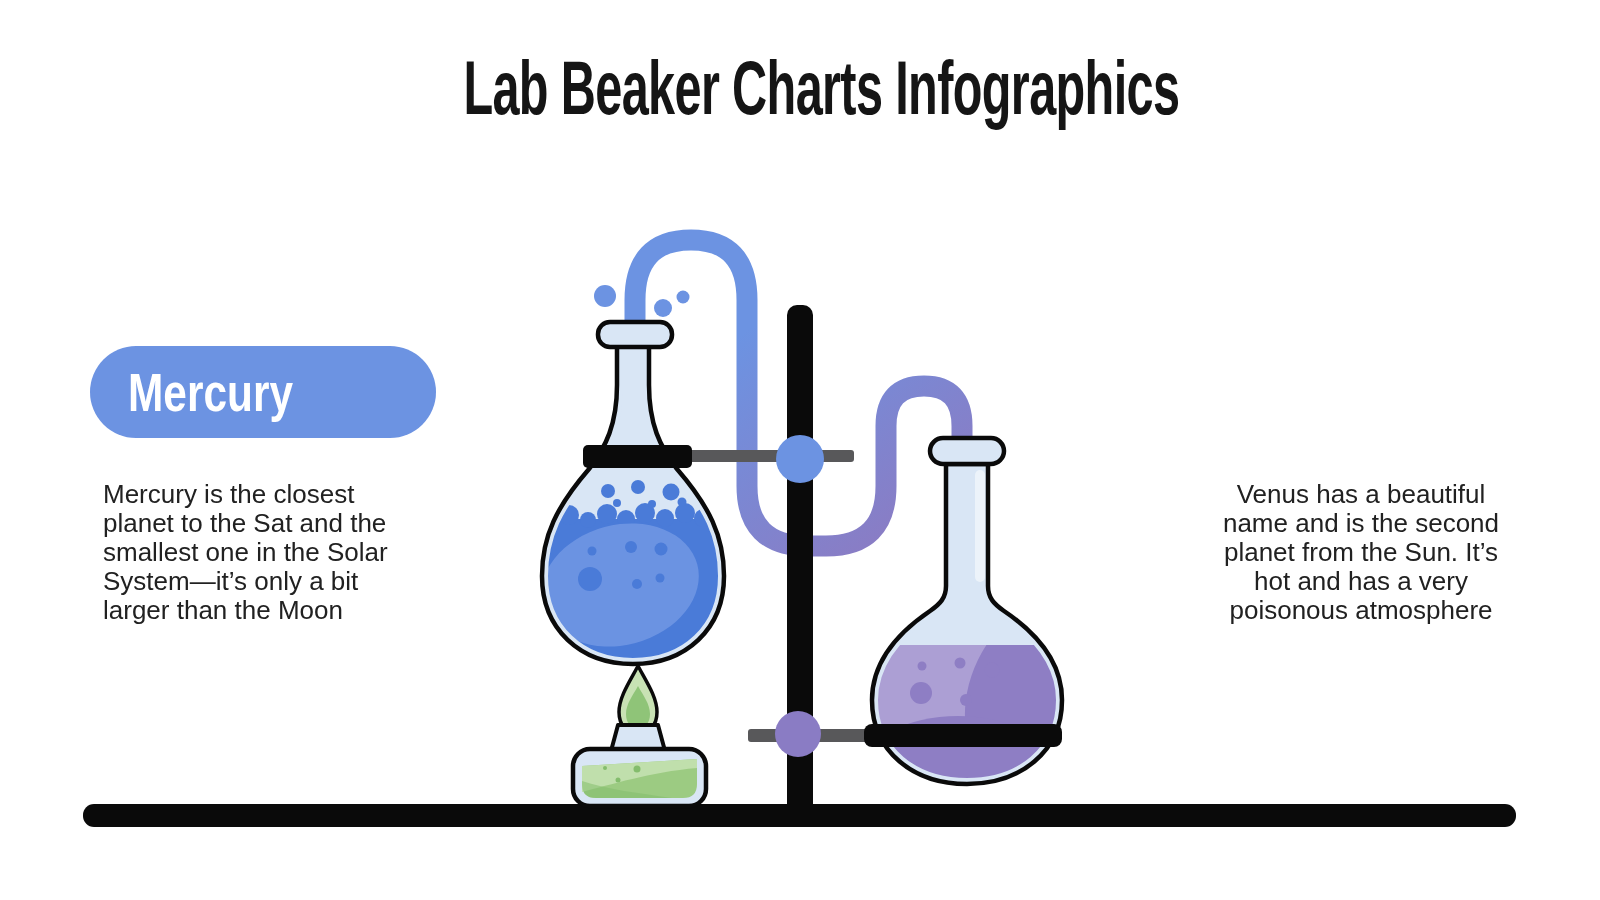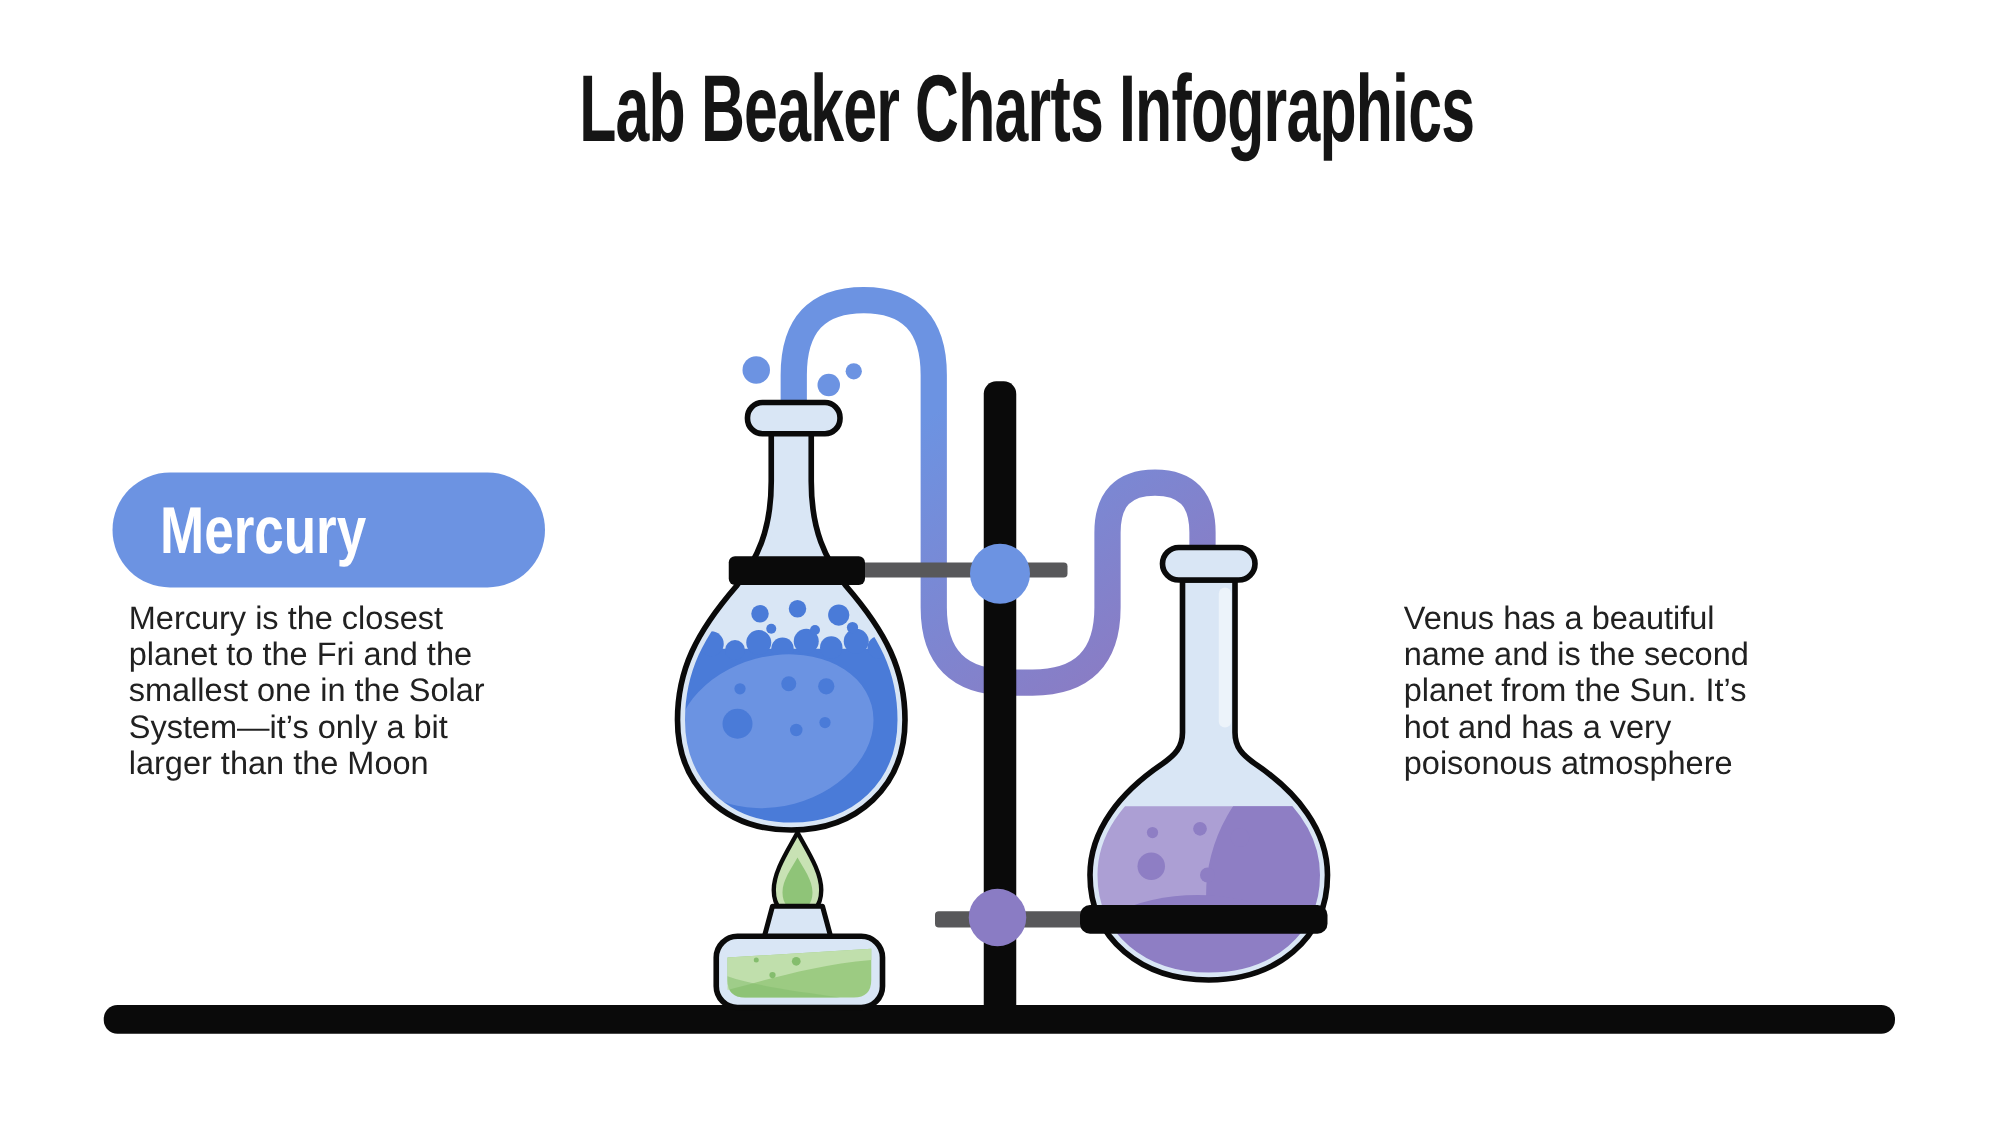--- a/index.html
+++ b/index.html
@@ -12,49 +12,49 @@
   .title{
     position:absolute;left:0;right:0;top:46px;text-align:center;
     font-size:76px;font-weight:700;color:var(--title,#151515);
     letter-spacing:-1px;line-height:1.1;white-space:nowrap;
   }
   .title .squeeze{display:inline-block;transform:scaleX(0.64);transform-origin:center;}
   .pill{
     position:absolute;top:346px;width:346px;height:92px;border-radius:46px;
     display:flex;align-items:center;
   }
-  .pill-mercury{left:90px;background:var(--blue,#6C93E2);margin-top:32px;}
+  .pill-mercury{left:90px;background:var(--blue,#6C93E2);}
   .pill-venus{left:1160px;background:var(--purple,#8A7CC4);justify-content:flex-end;}
   .pill-text{
     color:var(--pill-text,#fff);font-size:53px;font-weight:700;line-height:1;
     white-space:nowrap;
   }
   .pill-mercury .pill-text{margin-left:38px;transform:scaleX(0.8);transform-origin:left center;}
   .pill-venus .pill-text{margin-right:34px;transform:scaleX(0.8);transform-origin:right center;}
   .desc{
     position:absolute;top:480px;width:306px;
     font-size:26px;line-height:29px;color:var(--text,#212121);margin:0;
   }
   .desc-mercury{left:103px;text-align:left;}
-  .desc-venus{left:1123px;text-align:left;}
+  .desc-venus{left:1208px;text-align:center;}
   .art{position:absolute;left:0;top:0;}
 </style>
 </head>
 <body>
 
 <div class="stage">
 
   <div class="title">
     <span class="squeeze">Lab Beaker Charts Infographics</span>
   </div>
 
   <div class="pill pill-mercury">
     <span class="pill-text">Mercury</span>
   </div>
-  <p class="desc desc-mercury">Mercury is the closest planet to the Fri and the smallest one in the Solar System—it’s only a bit larger than the Moon</p>
+  <p class="desc desc-mercury">Mercury is the closest planet to the Sat and the smallest one in the Solar System—it’s only a bit larger than the Moon</p>
 
   <p class="desc desc-venus">Venus has a beautiful name and is the second planet from the Sun. It’s hot and has a very poisonous atmosphere</p>
 
   <svg class="art" width="1600" height="900" viewBox="0 0 1600 900">
     <defs>
       <linearGradient id="tubeGrad" gradientUnits="userSpaceOnUse" x1="650" y1="230" x2="880" y2="550">
         <stop offset="0" style="stop-color:var(--blue,#6C93E2)"></stop>
         <stop offset="0.35" style="stop-color:var(--blue,#6C93E2)"></stop>
         <stop offset="1" style="stop-color:var(--purple,#8A7CC4)"></stop>
       </linearGradient>

